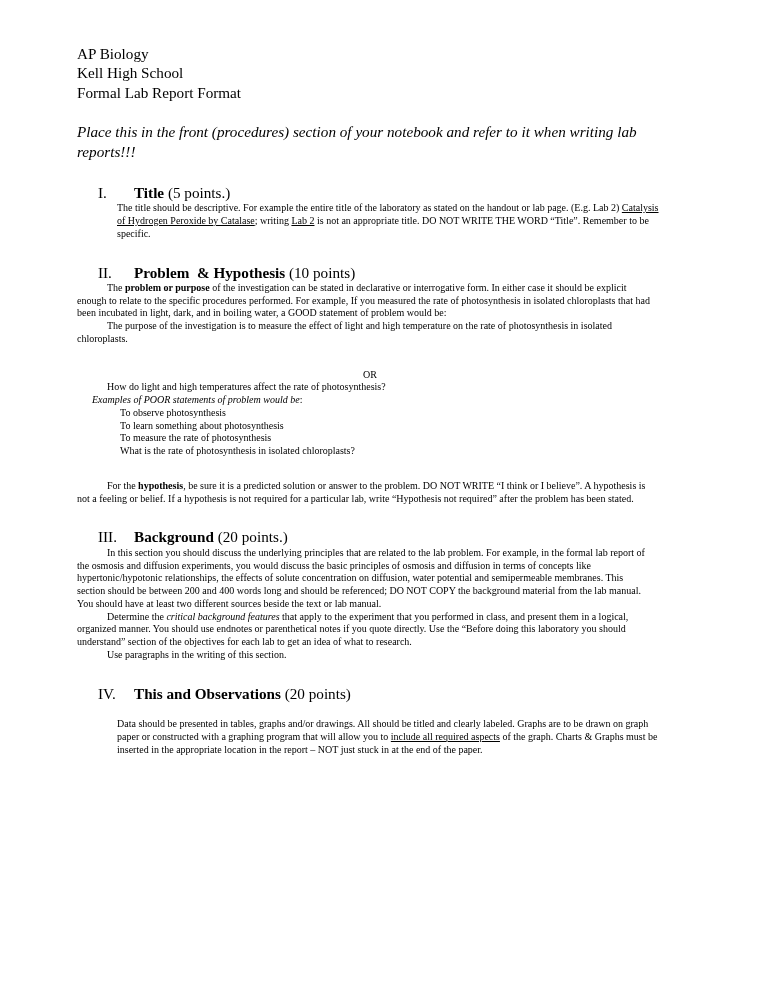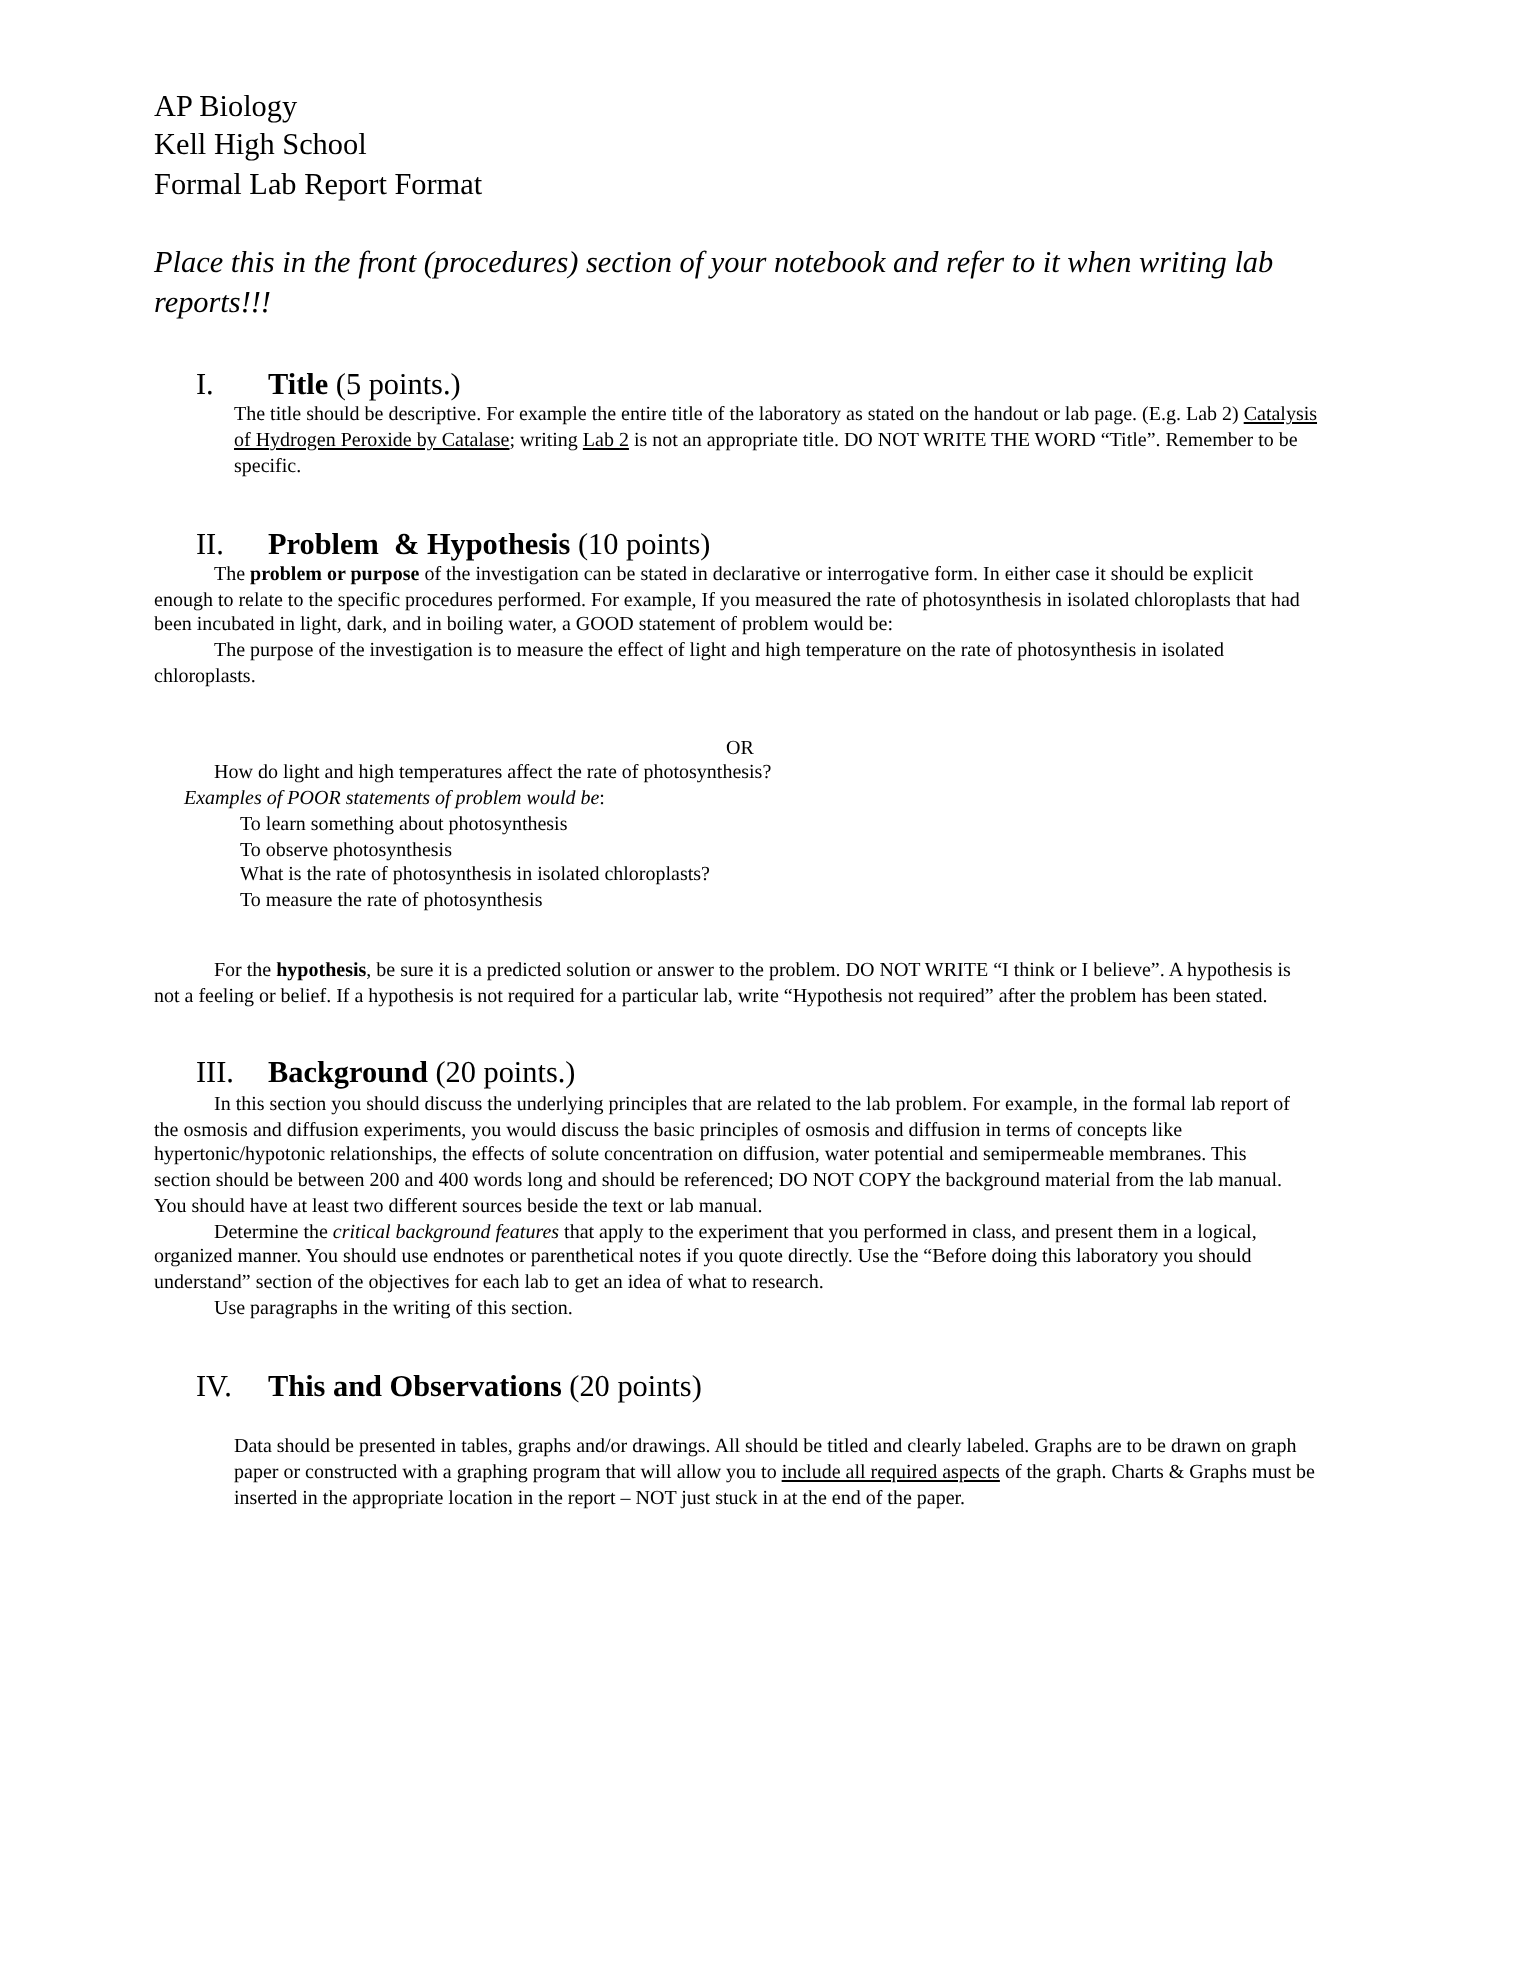--- a/index.html
+++ b/index.html
@@ -119,24 +119,24 @@
   <p class="p-block"><span>The title should be descriptive.  For example the entire title of the laboratory as stated on the handout or lab page.  (E.g. Lab 2)  </span><span class="und">Catalysis of Hydrogen Peroxide by Catalase</span><span>; writing </span><span class="und">Lab 2</span><span> is not an appropriate title.  DO NOT WRITE THE WORD “Title”.  Remember to be specific.</span></p>
 
   <div class="sec-head">
     <span class="sec-num">II.</span><span class="sec-title nb">Problem  &amp; Hypothesis</span><span> </span><span class="sec-pts">(10 points)</span>
   </div>
   <p class="p-flush"><span>The </span><span class="bold">problem or purpose</span><span> of the investigation can be stated in declarative or interrogative form.  In either case it should be explicit enough to relate to the specific procedures performed.  For example, If you measured the rate of photosynthesis in isolated chloroplasts that had been incubated in light, dark, and in boiling water, a GOOD statement of problem would be:</span></p>
   <p class="p-flush">The purpose of the investigation is to measure the effect of light and high temperature on the rate of photosynthesis in isolated chloroplasts.</p>
   <p class="center">OR</p>
   <p class="p-flush">How do light and high temperatures affect the rate of photosynthesis?</p>
   <p class="p-flush-noind"><span class="ital">Examples of POOR statements of problem would be</span><span>:</span></p>
+  <p class="list-item">To observe photosynthesis</p>
   <p class="list-item">To learn something about photosynthesis</p>
-  <p class="list-item">To observe photosynthesis</p>
+  <p class="list-item">To measure the rate of photosynthesis</p>
   <p class="list-item">What is the rate of photosynthesis in isolated chloroplasts?</p>
-  <p class="list-item">To measure the rate of photosynthesis</p>
   <p class="p-flush p-gap-lg"><span>For the </span><span class="bold">hypothesis</span><span>, be sure it is a predicted solution or answer to the problem.  DO NOT WRITE “I think or I believe”.  A hypothesis is not a feeling or belief.  If a hypothesis is not required for a particular lab, write “Hypothesis not required” after the problem has been stated.</span></p>
 
   <div class="sec-head">
     <span class="sec-num">III.</span><span class="sec-title">Background</span><span> </span><span class="sec-pts">(20 points.)</span>
   </div>
   <p class="p-flush">In this section you should discuss the underlying principles that are related to the lab problem.  For example, in the formal lab report of the osmosis and diffusion experiments, you would discuss the basic principles of osmosis and diffusion in terms of concepts like hypertonic/hypotonic relationships, the effects of solute concentration on diffusion, water potential and semipermeable membranes.    This section should be between 200 and 400 words long and should be referenced; DO NOT COPY the background material from the lab manual.  You should have at least two different sources beside the text or lab manual.</p>
   <p class="p-flush"><span>Determine the </span><span class="ital">critical background features</span><span> that apply to the experiment that you performed in class, and present them in a logical, organized manner.  You should use endnotes or parenthetical notes if you quote directly.  Use the “Before doing this laboratory you should understand” section of the objectives for each lab to get an idea of what to research.</span></p>
   <p class="p-flush">Use paragraphs in the writing of this section.</p>
 
   <div class="sec-head">

